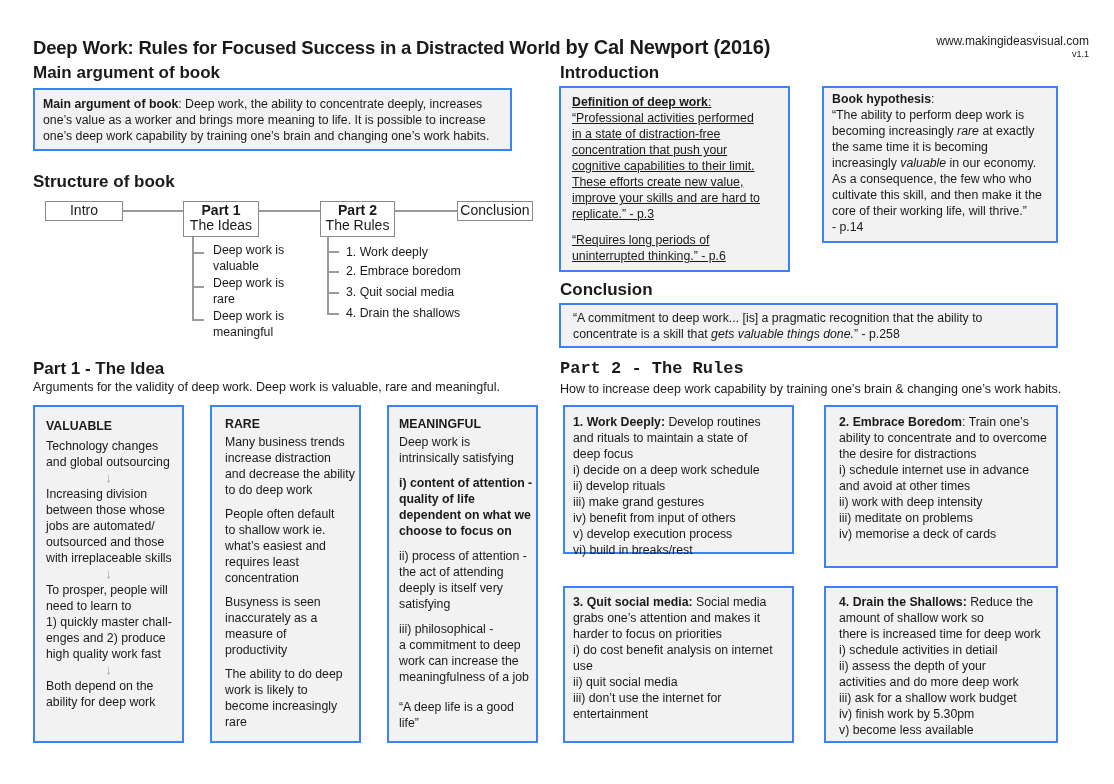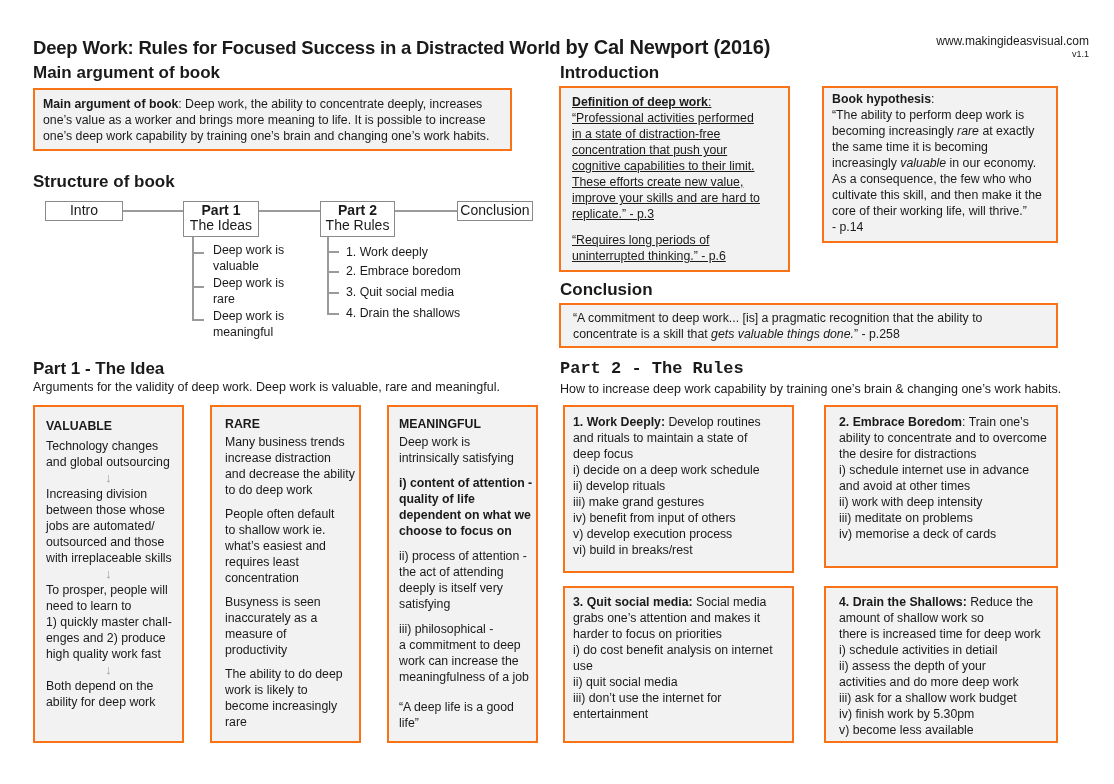--- a/index.html
+++ b/index.html
@@ -3,21 +3,21 @@
 <meta charset="utf-8">
 <style>
   * { box-sizing: border-box; margin: 0; padding: 0; }
   html, body { width: 1114px; height: 784px; background: #ffffff; overflow: hidden; }
   body { font-family: "Liberation Sans", "DejaVu Sans", sans-serif; color: #1a1a1a; position: relative; }
   .abs { position: absolute; }
   .h1 { font-size: 18.5px; font-weight: bold; letter-spacing: -0.2px; white-space: nowrap; }
   .h1 .by { font-weight: bold; font-size: 20px; }
   .h2 { font-size: 17px; font-weight: bold; white-space: nowrap; }
   .sub { font-size: 12.5px; white-space: nowrap; }
-  .box { position: absolute; background: #f2f2f2; border: 2px solid #f97316; font-size: 12.3px; line-height: 16px; }
+  .box { position: absolute; background: #f2f2f2; border: 2px solid #3b82f6; font-size: 12.3px; line-height: 16px; }
   .box b { font-weight: bold; }
   .box i { font-style: italic; }
   .para { margin-bottom: 10px; }
   .para:last-child { margin-bottom: 0; }
   .line { display: block; white-space: nowrap; }
   .boxtitle { font-weight: bold; font-size: 12.3px; margin-bottom: 4px; }
   .arrow { display: block; width: 100%; text-align: center; color: #9a9a9a; font-size: 13px; line-height: 16px; margin-left: -34px; }
   .node { position: absolute; border: 1.5px solid #8a8a8a; background: #fff; font-size: 14px; line-height: 15px; text-align: center; }
   .hline { position: absolute; height: 1.5px; background: #9a9a9a; }
   .vline { position: absolute; width: 1.5px; background: #9a9a9a; }
@@ -209,21 +209,21 @@
   </div>
   <div class="para">
     <span class="line">“A deep life is a good</span>
     <span class="line">life”</span>
   </div>
 </div>
 
 <div class="abs h2" style="left:560px; top:359px;font-family:Liberation Mono, monospace;">Part 2 - The Rules</div>
 <div class="abs sub" style="left:560px; top:382px;">How to increase deep work capability by training one’s brain &amp; changing one’s work habits.</div>
 
-<div class="box" style="left:563px; top:405px; width:231px; height:168px; padding:7px 8px;">
+<div class="box" style="left:563px; top:405px; width:231px; height:149px; padding:7px 8px;">
   <span class="line"><b>1. Work Deeply:</b><span> Develop routines</span></span>
   <span class="line">and rituals to maintain a state of</span>
   <span class="line">deep focus</span>
   <span class="line">i) decide on a deep work schedule</span>
   <span class="line">ii) develop rituals</span>
   <span class="line">iii) make grand gestures</span>
   <span class="line">iv) benefit from input of others</span>
   <span class="line">v) develop execution process</span>
   <span class="line">vi) build in breaks/rest</span>
 </div>

